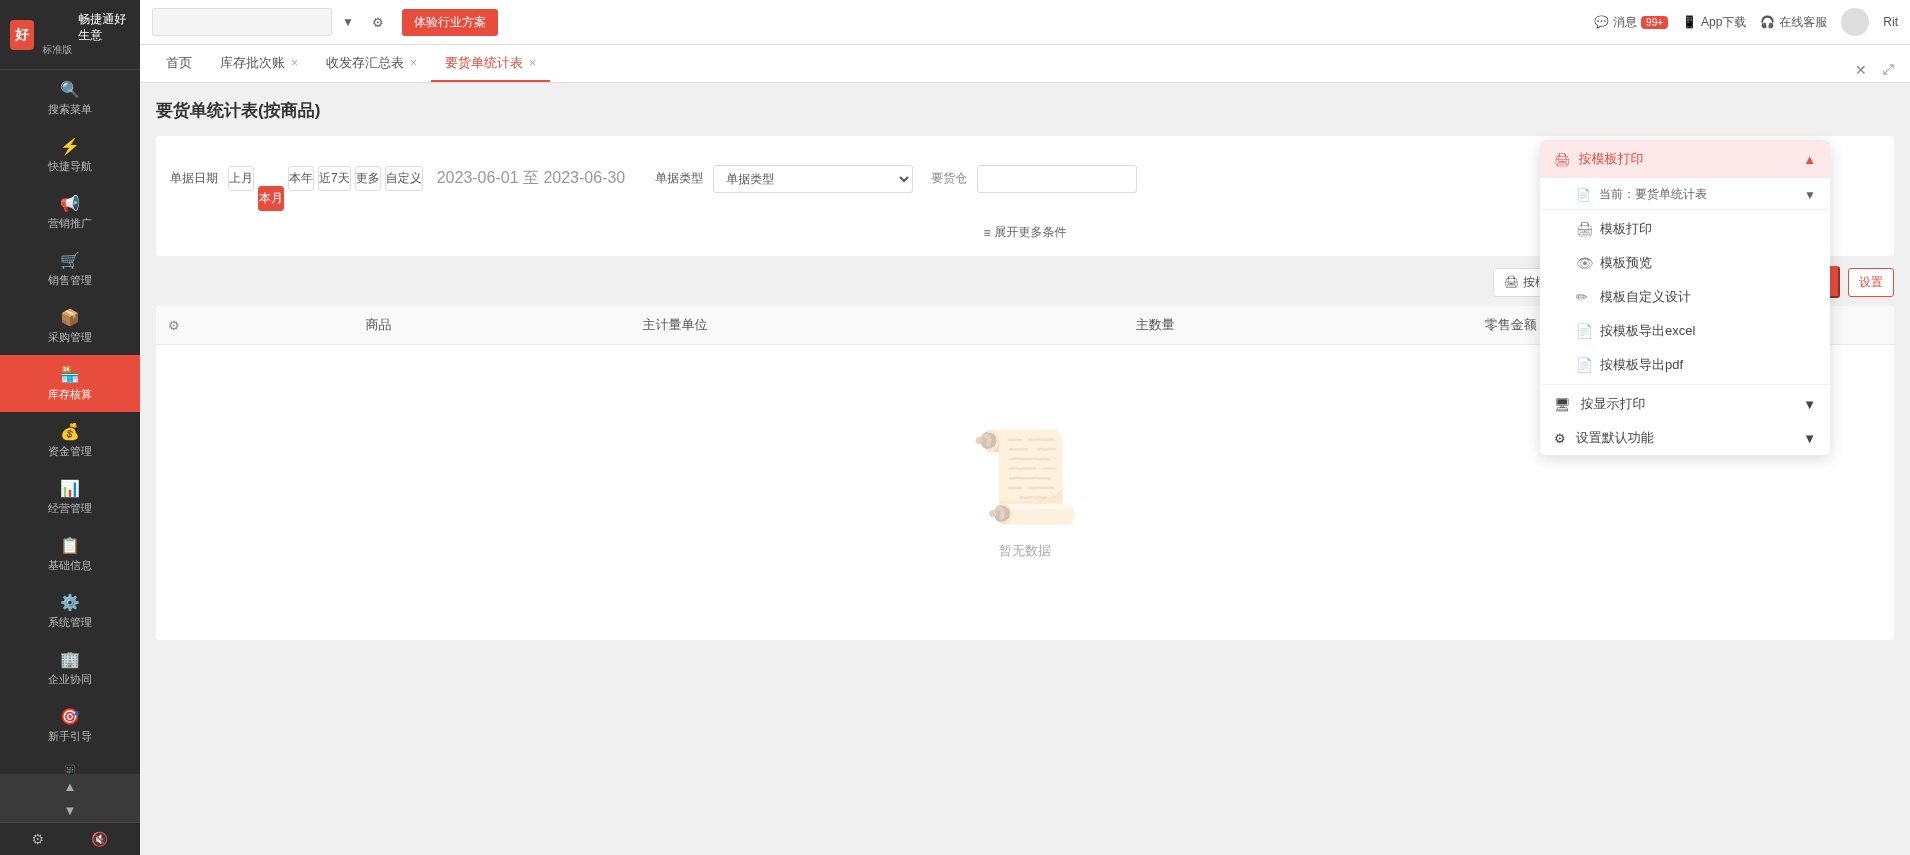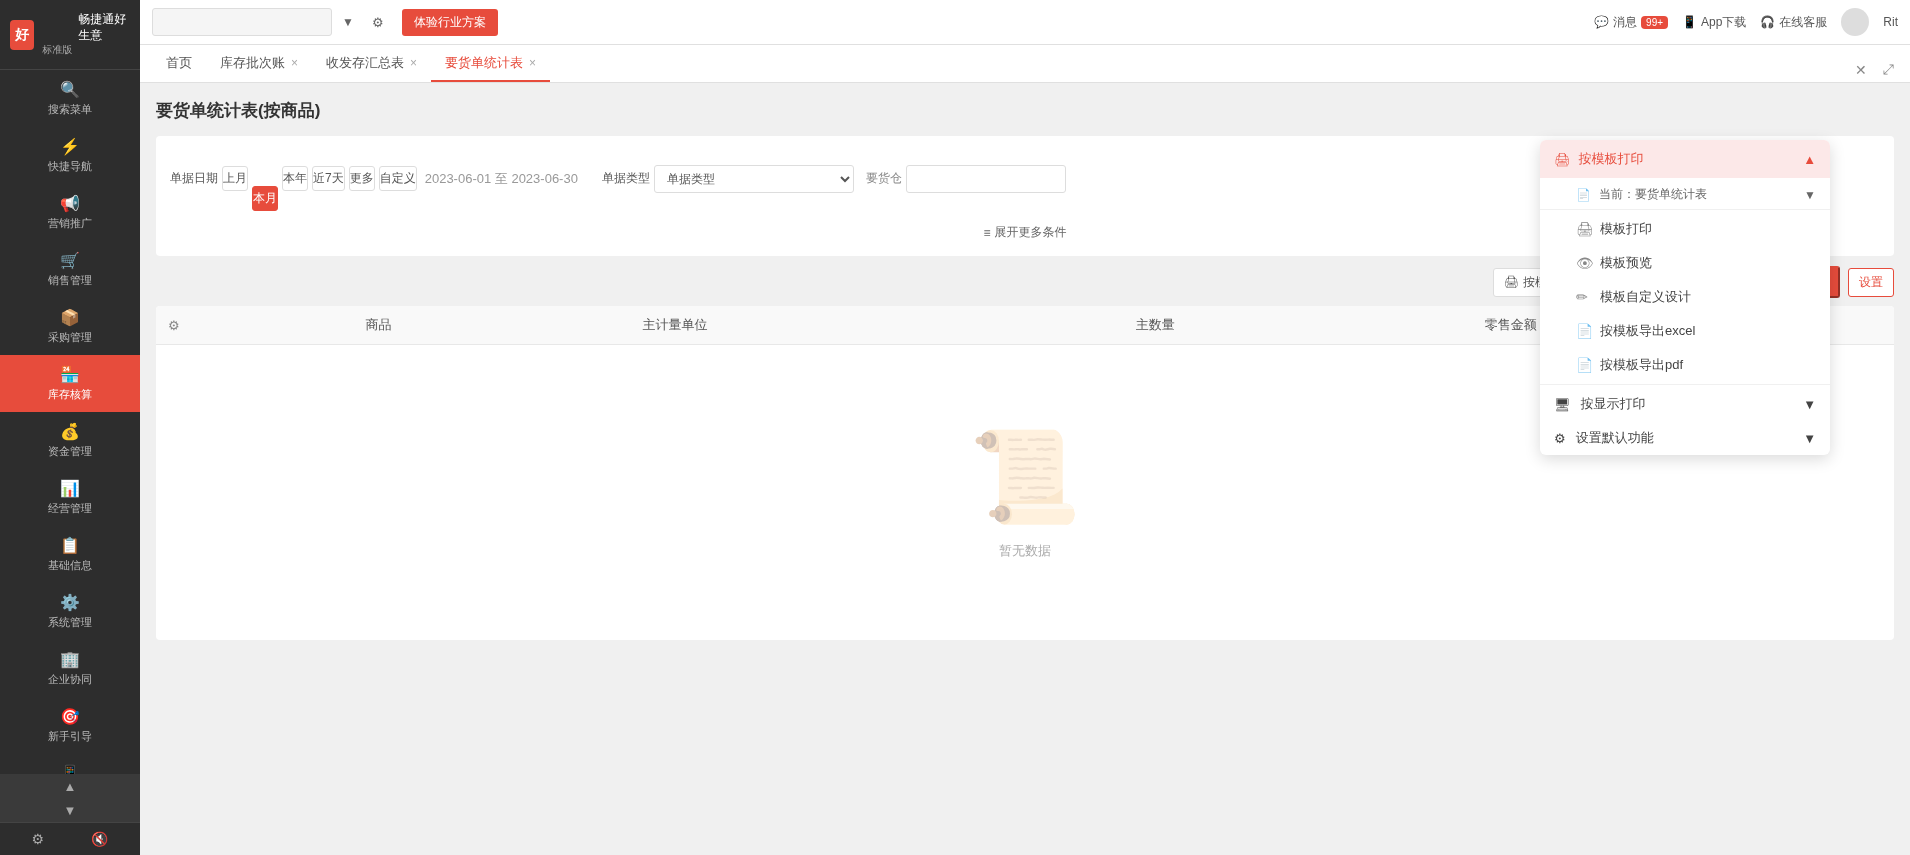--- a/index.html
+++ b/index.html
@@ -40,26 +40,26 @@
     .tab { padding: 8px 14px; cursor: pointer; font-size: 13px; color: #555; border-bottom: 2px solid transparent; display: flex; align-items: center; gap: 6px; white-space: nowrap; }
     .tab.active { color: #e74c3c; border-bottom: 2px solid #e74c3c; }
     .tab-close { font-size: 12px; color: #aaa; cursor: pointer; }
 
     
     .page-content { flex: 1; padding: 16px; overflow: auto; position: relative; }
     .page-title { font-size: 17px; font-weight: bold; color: #333; margin-bottom: 14px; }
 
     
     .filter-bar { background: #fff; border-radius: 4px; padding: 10px 14px; margin-bottom: 10px; }
-    .filter-row { display: flex; align-items: center; gap: 4px; flex-wrap: wrap; }
+    .filter-row { display: flex; align-items: center; gap: 10px; flex-wrap: wrap; }
     .filter-label { color: #555; font-size: 12px; white-space: nowrap; }
     .date-btns { display: flex; gap: 4px; align-items: center; }
     .date-btn { padding: 3px 0; border: 1px solid #ddd; border-radius: 3px; cursor: pointer; font-size: 12px; color: #555; background: #fff; }
     .date-btn.active { background: #e74c3c; color: white; border-color: #e74c3c; margin-top: 40px; }
-    .date-range { font-size: 13px; color: #999; margin-left: 4px; }
+    .date-range { font-size: 16px; color: #999; margin-left: 4px; }
     .filter-type-select { height: 28px; border: 1px solid #ddd; border-radius: 3px; padding: 0 8px; font-size: 12px; color: #555; background: #fff; min-width: 200px; }
     .filter-expand-btn { display: flex; align-items: center; gap: 4px; color: #666; cursor: pointer; font-size: 12px; border: none; background: none; padding: 5px 0; }
 
     
     .toolbar { display: flex; justify-content: flex-end; align-items: center; gap: 8px; margin-bottom: 8px; }
     .toolbar-btn { display: flex; align-items: center; gap: 4px; padding: 5px 10px; border: 1px solid #ddd; border-radius: 3px; cursor: pointer; font-size: 12px; color: #555; background: #fff; }
     .toolbar-btn-primary { background: #e74c3c; color: white; border-color: #e74c3c; padding: 5px 16px; border-radius: 3px; cursor: pointer; font-size: 13px; }
     .toolbar-btn-settings { padding: 5px 10px; border: 1px solid #e74c3c; border-radius: 3px; cursor: pointer; font-size: 12px; color: #e74c3c; background: #fff; }
     .toolbar-dots { cursor: pointer; color: #888; font-size: 16px; margin-right: 4px; }
 

